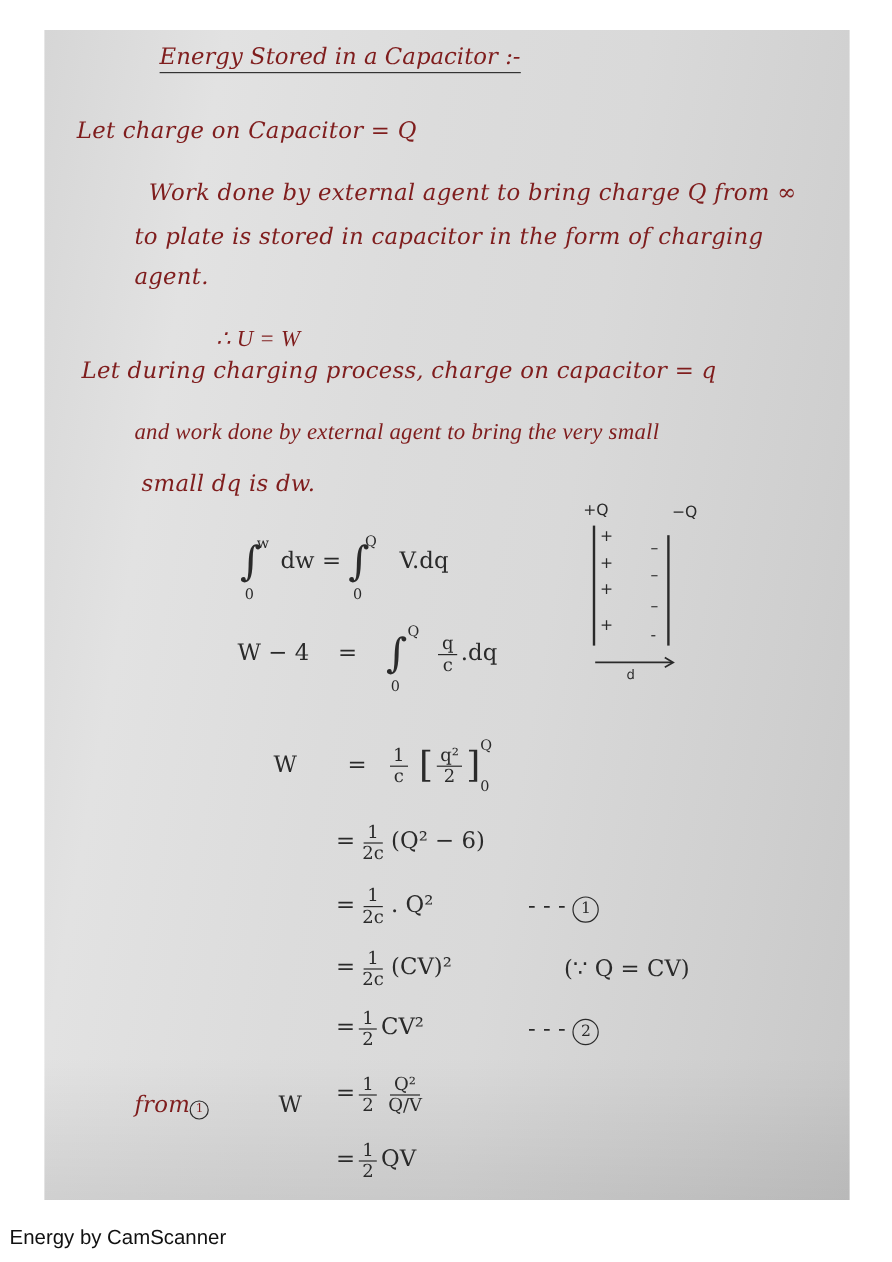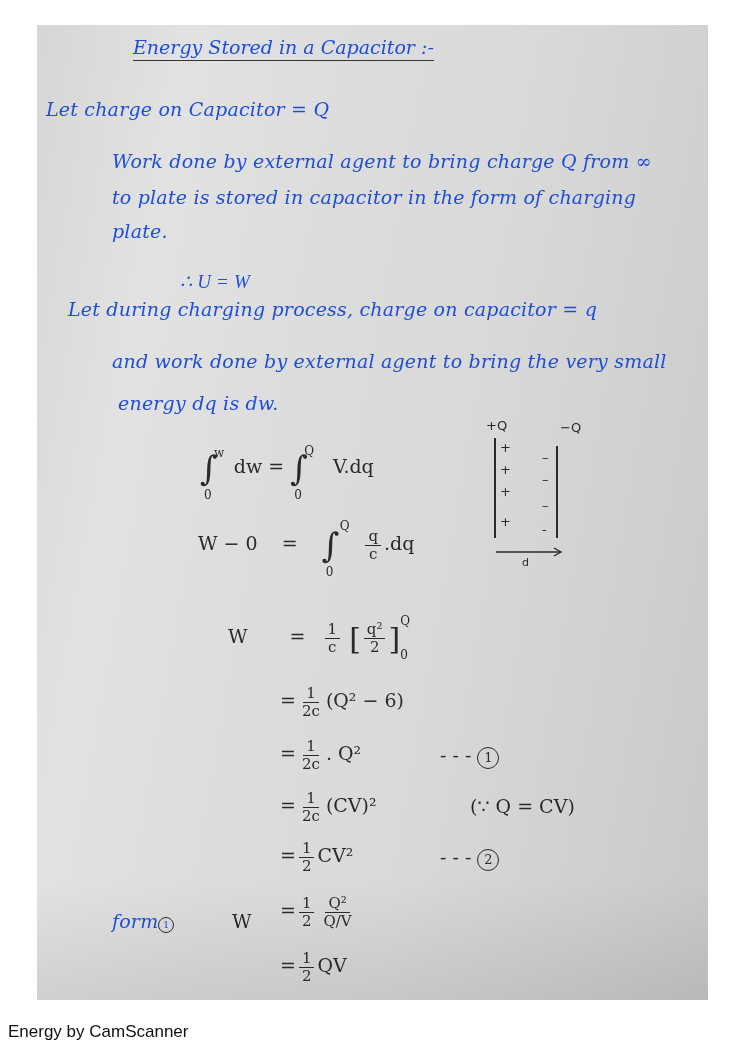--- a/index.html
+++ b/index.html
@@ -10,21 +10,21 @@
   }
   .paper {
     position: absolute; left: 37px; top: 25px; width: 671px; height: 975px;
     background: linear-gradient(100deg, #d6d6d6 0%, #e2e2e2 18%, #dcdcdc 40%, #d9d9d9 60%, #cfcfcf 85%, #c8c8c8 100%);
   }
   .paper::after {
     content: ""; position: absolute; left: 0; right: 0; bottom: 0; height: 120px;
     background: linear-gradient(180deg, rgba(0,0,0,0) 0%, rgba(0,0,0,0.08) 100%);
     pointer-events: none;
   }
-  .ink { color: #1d4ed8; font-family: "DejaVu Serif", serif; font-style: italic; position: absolute; white-space: nowrap; }
+  .ink { color: #7f1d1d; font-family: "DejaVu Serif", serif; font-style: italic; position: absolute; white-space: nowrap; }
   .t { font-size: 19px; letter-spacing: 0.2px; }
   .title { font-size: 19px; }
   .u { border-bottom: 1.5px solid #333; padding-bottom: 2px; }
   .math { font-family: "DejaVu Serif", serif; font-style: normal; font-size: 19px; color:#2a2a2a; position:absolute; white-space:nowrap; }
   .frac { display: inline-flex; flex-direction: column; align-items: center; vertical-align: middle; font-size: 15px; line-height: 1.1; margin: 0 3px; }
   .frac .num { border-bottom: 1.3px solid #2a2a2a; padding: 0 3px; }
   .frac .den { padding: 0 3px; }
   .int { font-size: 34px; vertical-align: middle; position: relative; display: inline-block; }
   .lim { position: absolute; font-size: 12px; }
   .circ { display:inline-block; width:20px; height:20px; border:1.5px solid #2a2a2a; border-radius:50%; text-align:center; line-height:20px; font-size:13px; font-style:normal; }
@@ -35,39 +35,39 @@
 </style>
 </head>
 <body>
 
 <div class="paper"></div>
 
 <div class="ink title" style="left:133px; top:36px;">
   <span class="u">Energy Stored in a Capacitor :-</span>
 </div>
 
-<div class="ink t" style="left:46px; top:98px;">Let  charge on Capacitor  =  Q</div>
-<div class="ink t" style="left:112px; top:150px;text-align:center;">Work done by external agent to bring charge Q from ∞</div>
+<div class="ink t" style="left:64px; top:98px;">Let  charge on Capacitor  =  Q</div>
+<div class="ink t" style="left:124px; top:150px;text-align:center;">Work done by external agent to bring charge Q from ∞</div>
 <div class="ink t" style="left:112px; top:186px;">to plate is stored in capacitor in the form of charging</div>
-<div class="ink t" style="left:112px; top:220px;">plate.</div>
+<div class="ink t" style="left:112px; top:220px;">agent.</div>
 <div class="ink t" style="left:180px; top:270px;font-family:Liberation Serif, serif;">∴     U  =  W</div>
 <div class="ink t" style="left:68px; top:298px;">Let during charging process, charge on capacitor = q</div>
-<div class="ink t" style="left:112px; top:350px;">and work done by external agent to bring the very small</div>
-<div class="ink t" style="left:118px; top:392px;">energy dq  is  dw.</div>
+<div class="ink t" style="left:112px; top:350px;font-family:Liberation Serif, serif;">and work done by external agent to bring the very small</div>
+<div class="ink t" style="left:118px; top:392px;">small dq  is  dw.</div>
 
 <div class="math" style="left:200px; top:448px;">
   <span class="int">∫<span class="lim" style="left:14px;top:-2px;">w</span><span class="lim" style="left:4px;top:40px;">0</span></span>
   <span style="margin-left:10px">dw</span>
   <span> = </span>
   <span class="int">∫<span class="lim" style="left:14px;top:-4px;">Q</span><span class="lim" style="left:4px;top:40px;">0</span></span>
   <span style="margin-left:19px">V.dq</span>
 </div>
 
 <div class="math" style="left:198px; top:525px;">
-  <span>W − 0</span>
+  <span>W − 4</span>
   <span style="margin:0 18px">=</span>
   <span class="int">∫<span class="lim" style="left:18px;top:-6px;">Q</span><span class="lim" style="left:4px;top:40px;">0</span></span>
   <span class="frac" style="margin-left:20px">
       <span class="num">q</span>
       <span class="den">c</span>
     </span><span>.dq</span>
 </div>
 
 <div class="math" style="left:228px; top:618px;">
   <span>W</span>
@@ -111,21 +111,21 @@
   <span>=</span><span class="frac">
       <span class="num">1</span>
       <span class="den">2</span>
     </span><span>CV²</span>
 </div>
 <div class="math" style="left:440px; top:846px;">
   <span>- - - </span><span class="circ">2</span>
 </div>
 
 <div class="ink t" style="left:112px; top:910px;">
-  <span>form</span><span class="circ" style="width:14px;height:14px;line-height:14px;font-size:10px">1</span>
+  <span>from</span><span class="circ" style="width:14px;height:14px;line-height:14px;font-size:10px">1</span>
 </div>
 <div class="math" style="left:232px; top:910px;">W</div>
 <div class="math" style="left:280px; top:895px;">
   <span>=</span><span class="frac">
       <span class="num">1</span>
       <span class="den">2</span>
     </span><span class="frac">
       <span class="num">Q²</span>
       <span class="den">Q/V</span>
     </span>

